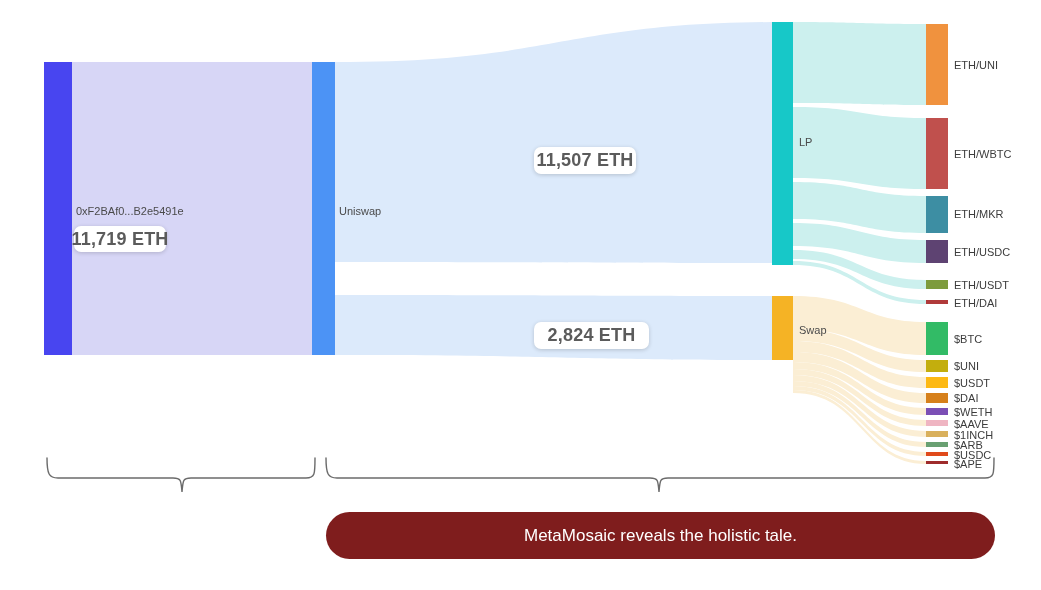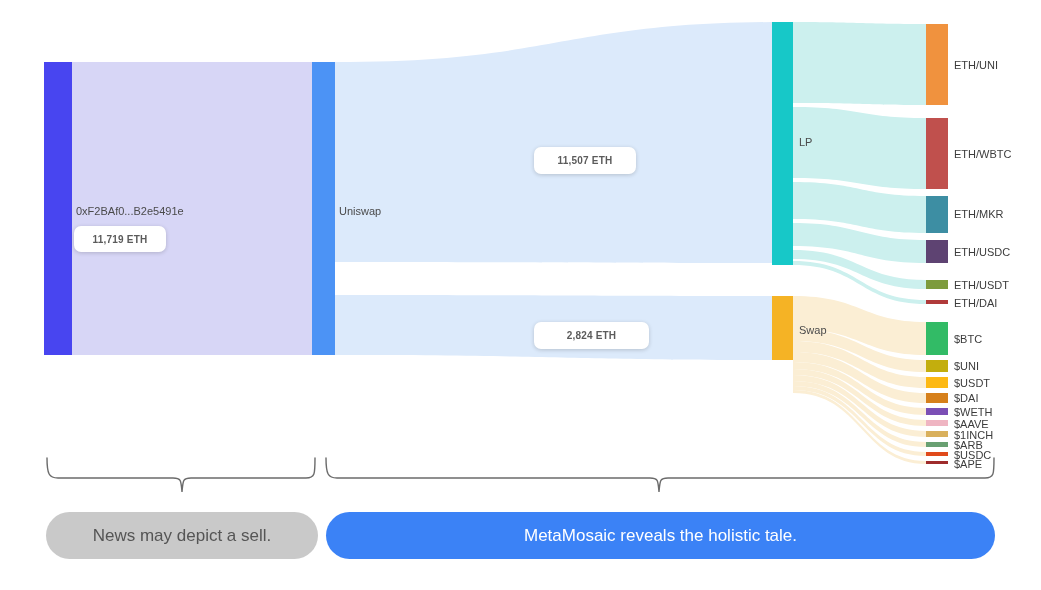--- a/index.html
+++ b/index.html
@@ -37,21 +37,21 @@
     font-size: 11px;
     fill: #3c3c3c;
   }
   
   .chip {
     position: absolute;
     background: #ffffff;
     border-radius: 7px;
     box-shadow: 0 1px 4px rgba(0,0,0,0.18);
     font-family: "Liberation Sans", sans-serif;
-    font-size: 10px;
+    font-size: 18px;
     font-weight: bold;
     color: #5b5b5b;
     letter-spacing: 0.2px;
     display: flex;
     align-items: center;
     justify-content: center;
     white-space: nowrap;
   }
   #chip-total  { left: 74px;  top: 226px; width: 92px;  height: 26px; }
   #chip-lp     { left: 534px; top: 147px; width: 102px; height: 27px; }
@@ -70,21 +70,21 @@
   }
   #pill-left {
     left: 46px; top: 512px;
     width: 272px; height: 47px;
     background: #c9c9c9;
     color: #555555;
   }
   #pill-right {
     left: 326px; top: 512px;
     width: 669px; height: 47px;
-    background: #3b82f6;
+    background: #7f1d1d;
     color: #ffffff;
   }
 </style>
 </head>
 <body>
 
 <div id="stage">
 
   <svg class="sankey" viewBox="0 0 1041 590">
 
@@ -194,16 +194,15 @@
     <g fill="none" stroke="#6b6b6b" stroke-width="1.4" stroke-linecap="round">
       <path d="M326,458 C326,474 328,478 337,478 L650,478 C658,478 658,480 659,492 C660,480 660,478 668,478 L985,478 C994,478 994,474 994,458"></path>
     </g>
 
   </svg>
 
   <div class="chip" id="chip-total">11,719 ETH</div>
   <div class="chip" id="chip-lp">11,507 ETH</div>
   <div class="chip" id="chip-swap">2,824 ETH</div>
 
-  <div class="pill" id="pill-left">News may depict a sell.</div>
   <div class="pill" id="pill-right">MetaMosaic reveals the holistic tale.</div>
 
 </div>
 
 </body></html>

